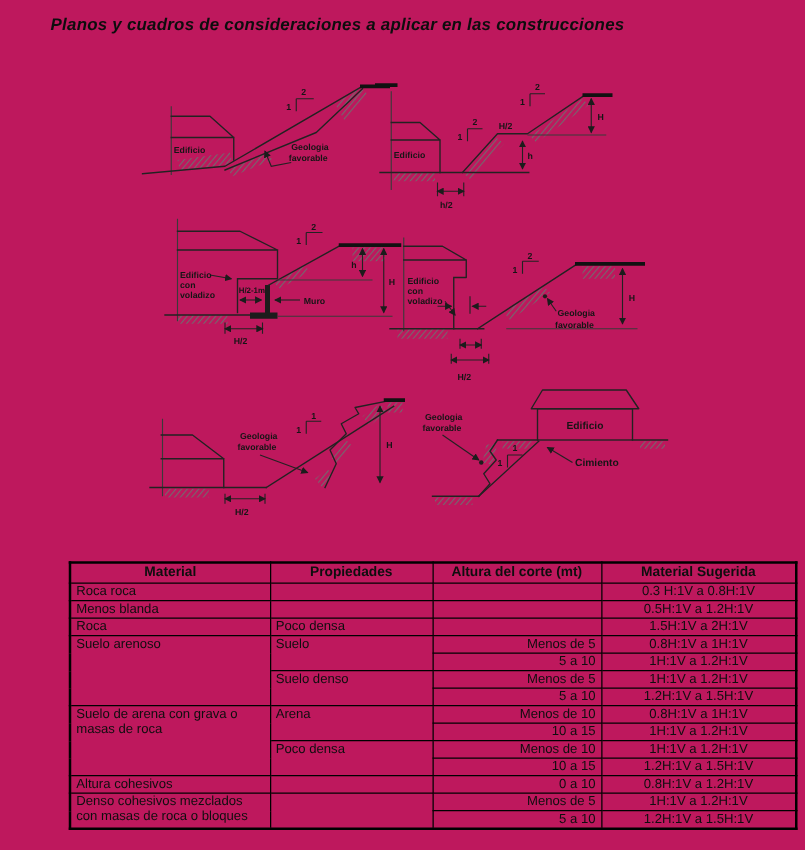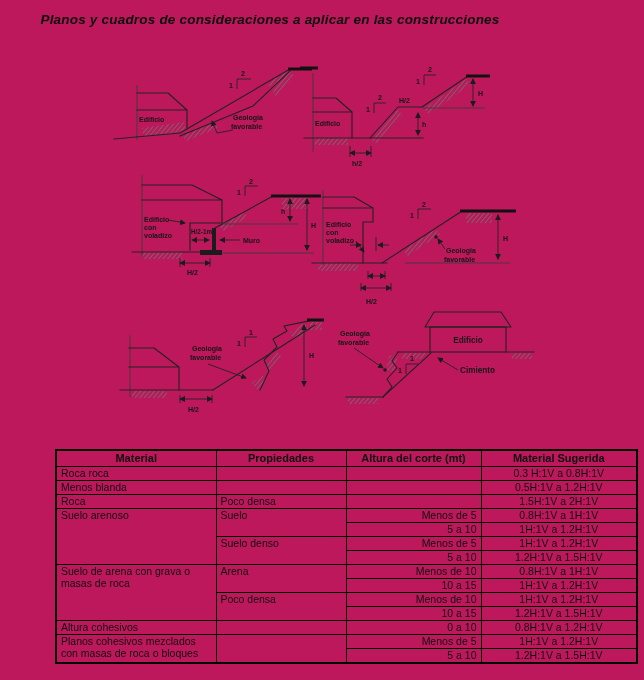--- a/index.html
+++ b/index.html
@@ -325,21 +325,21 @@
           <td class="ca">10 a 15</td>
           <td class="cs">1.2H:1V a 1.5H:1V</td>
         </tr>
         <tr>
           <td class="cm">Altura cohesivos</td>
           <td class="cp"></td>
           <td class="ca">0 a 10</td>
           <td class="cs">0.8H:1V a 1.2H:1V</td>
         </tr>
         <tr>
-          <td class="cm" rowspan="2">Planos cohesivos mezclados con masas de roca o bloques</td>
+          <td class="cm" rowspan="2">Denso cohesivos mezclados con masas de roca o bloques</td>
           <td class="cp" rowspan="2"></td>
           <td class="ca">Menos de 5</td>
           <td class="cs">1H:1V a 1.2H:1V</td>
         </tr>
         <tr>
           <td class="ca">5 a 10</td>
           <td class="cs">1.2H:1V a 1.5H:1V</td>
         </tr>
       </tbody>
     </table>

